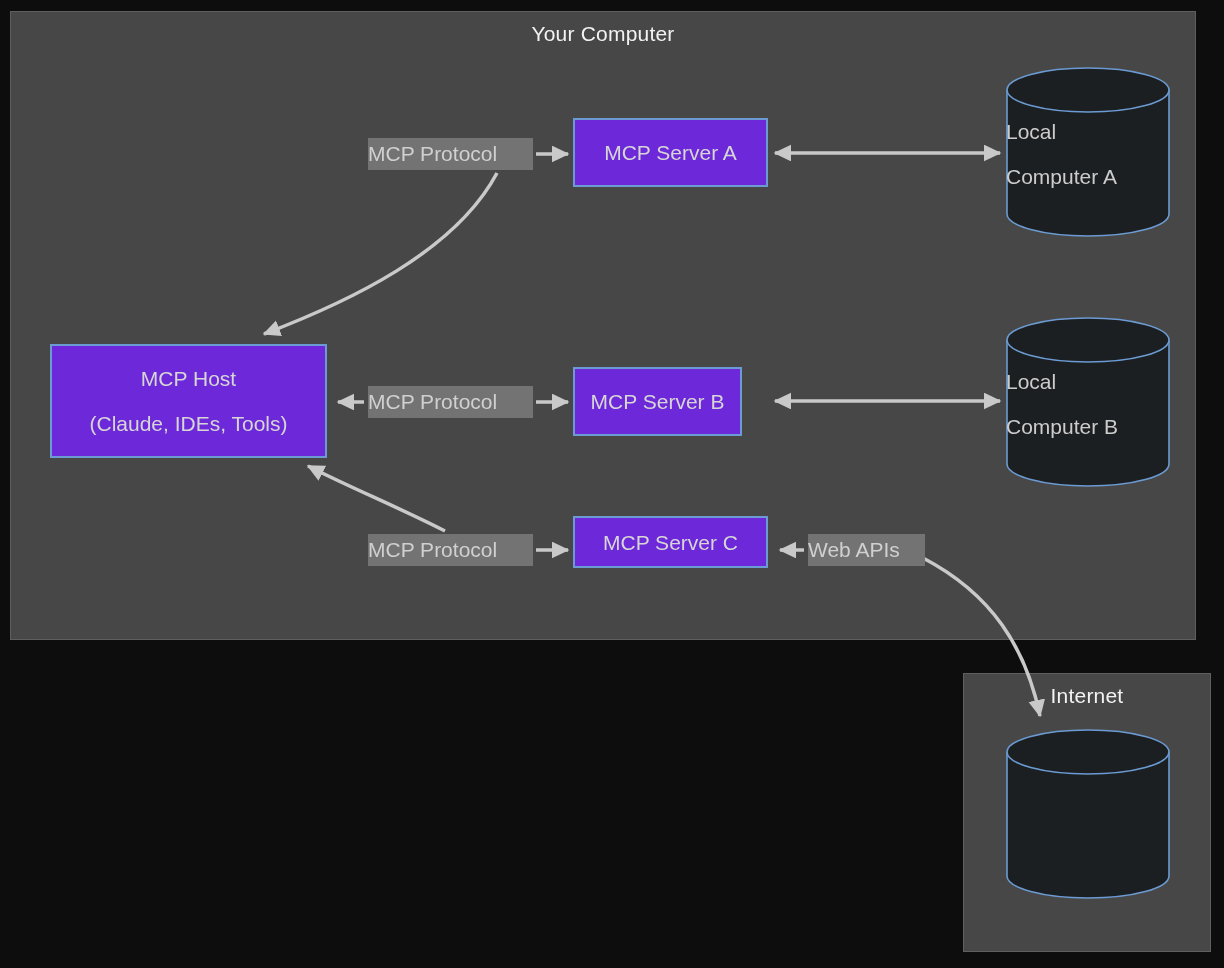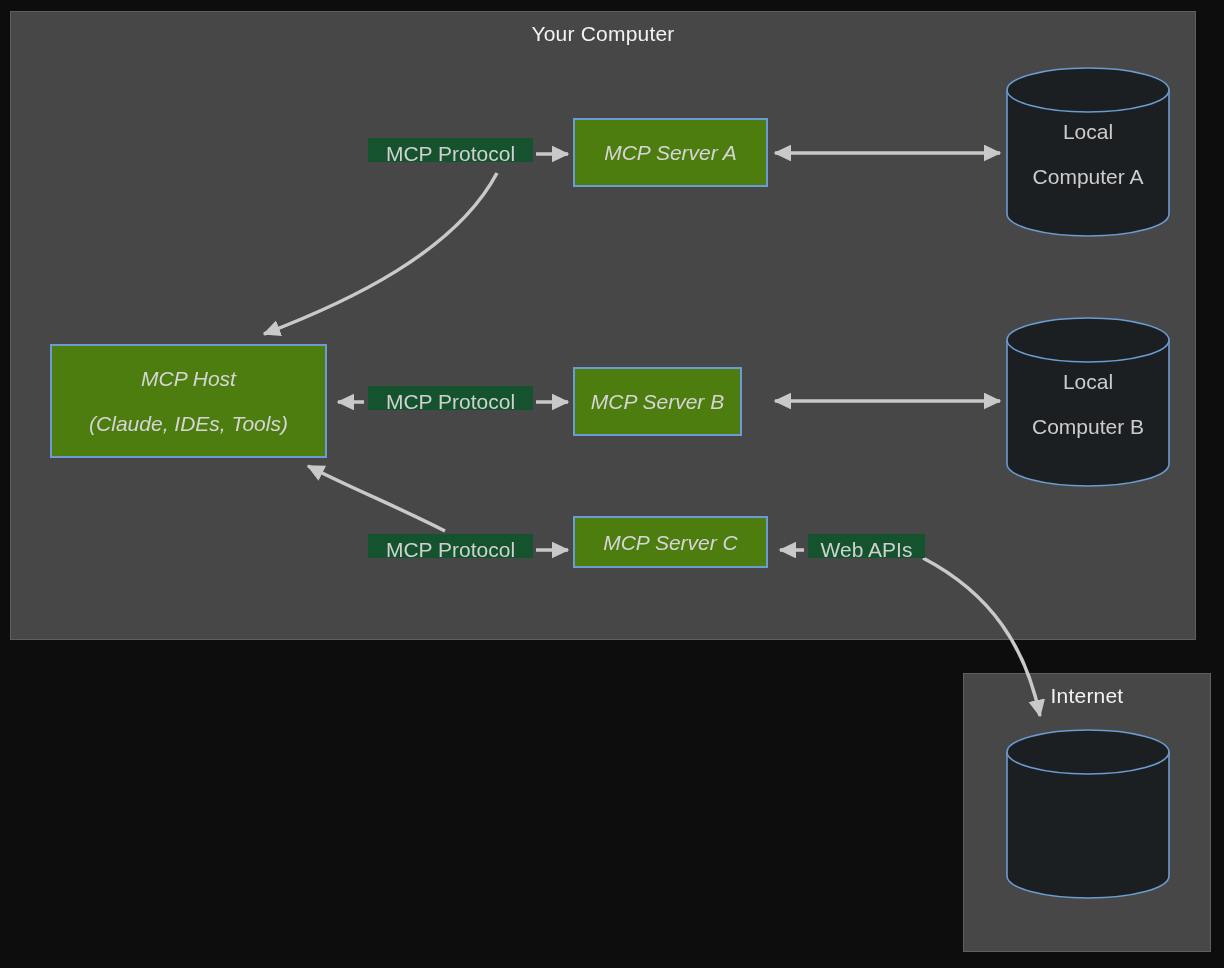--- a/index.html
+++ b/index.html
@@ -28,62 +28,61 @@
     font-size: 21px;
     letter-spacing: 0.2px;
   }
 
   
   svg.layer { position: absolute; left: 0; top: 0; z-index: 2; }
 
   
   .node {
     position: absolute;
-    background: #4d7c0f;
+    background: #6d28d9;
     border: 2px solid #6b9bd2;
     box-sizing: border-box;
     color: #d6d6d6;
     font-size: 21px;
     display: flex;
     flex-direction: column;
     align-items: center;
     justify-content: center;
     text-align: center;
     z-index: 3;
-    font-style: italic;
   }
   .node.host     { left: 50px;  top: 344px; width: 277px; height: 114px; }
   .node.server-a { left: 573px; top: 118px; width: 195px; height: 69px; }
   .node.server-b { left: 573px; top: 367px; width: 169px; height: 69px; }
   .node.server-c { left: 573px; top: 516px; width: 195px; height: 52px; }
   .nline { line-height: 45px; height: 45px; white-space: nowrap; }
 
   
   .cyl-text {
     position: absolute;
     width: 164px;
     left: 1006px;
-    text-align: center;
+    text-align: left;
     color: #cccccc;
     font-size: 21px;
     z-index: 3;
   }
   .cyl-text.a { top: 109px; }
   .cyl-text.b { top: 359px; }
   .cyl-text.c { top: 771px; }
 
   
   .edge-label {
     position: absolute;
-    background: #14532d;
+    background: #737373;
     color: #d0d0d0;
     font-size: 21px;
-    height: 24px;
+    height: 32px;
     line-height: 32px;
-    text-align: center;
+    text-align: left;
     z-index: 3;
     white-space: nowrap;
   }
   .edge-label.p-a { left: 368px; top: 138px; width: 165px; }
   .edge-label.p-b { left: 368px; top: 386px; width: 165px; }
   .edge-label.p-c { left: 368px; top: 534px; width: 165px; }
   .edge-label.web { left: 808px; top: 534px; width: 117px; }
 </style>
 </head>
 <body>

